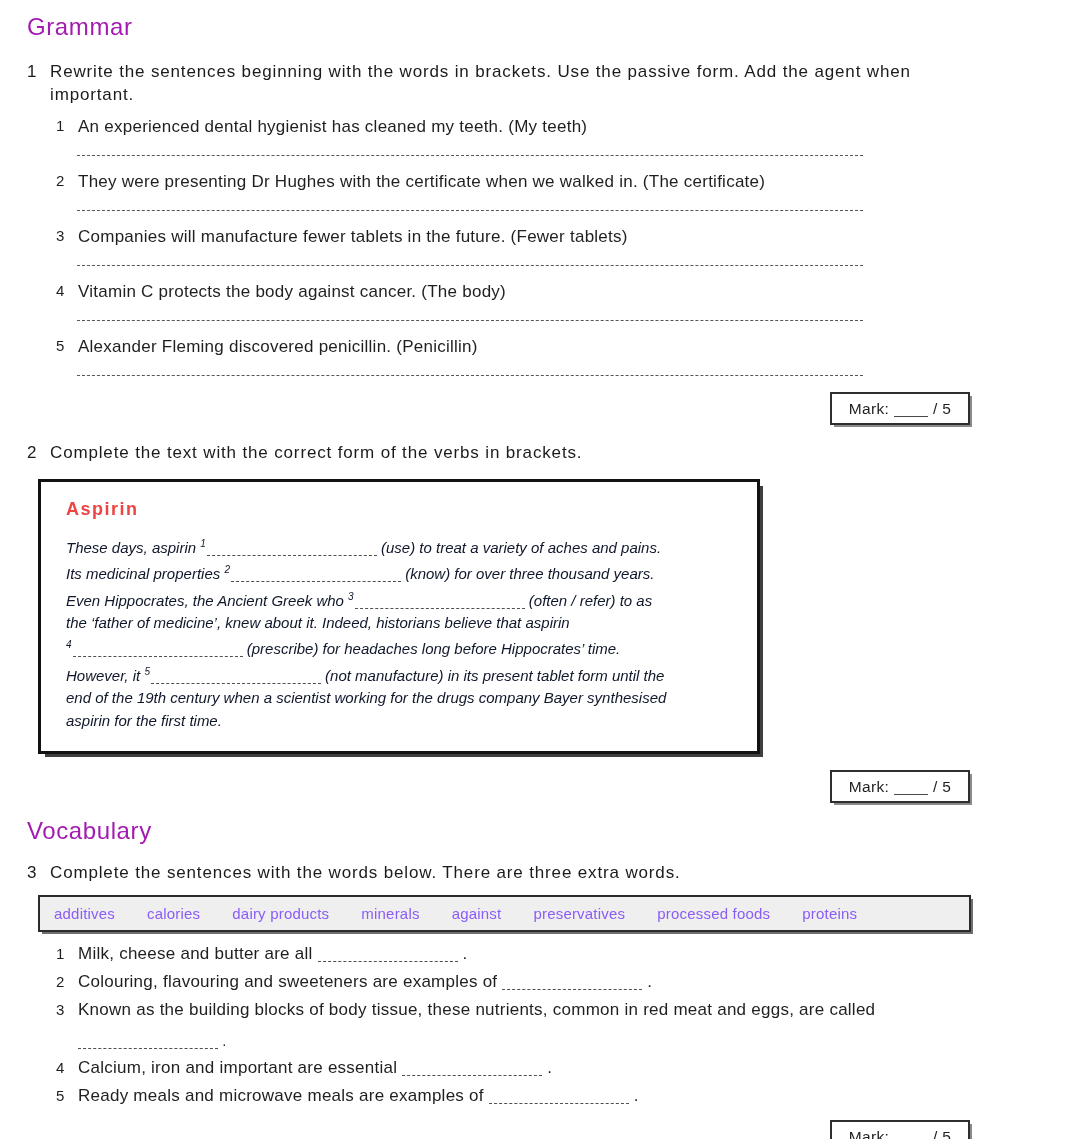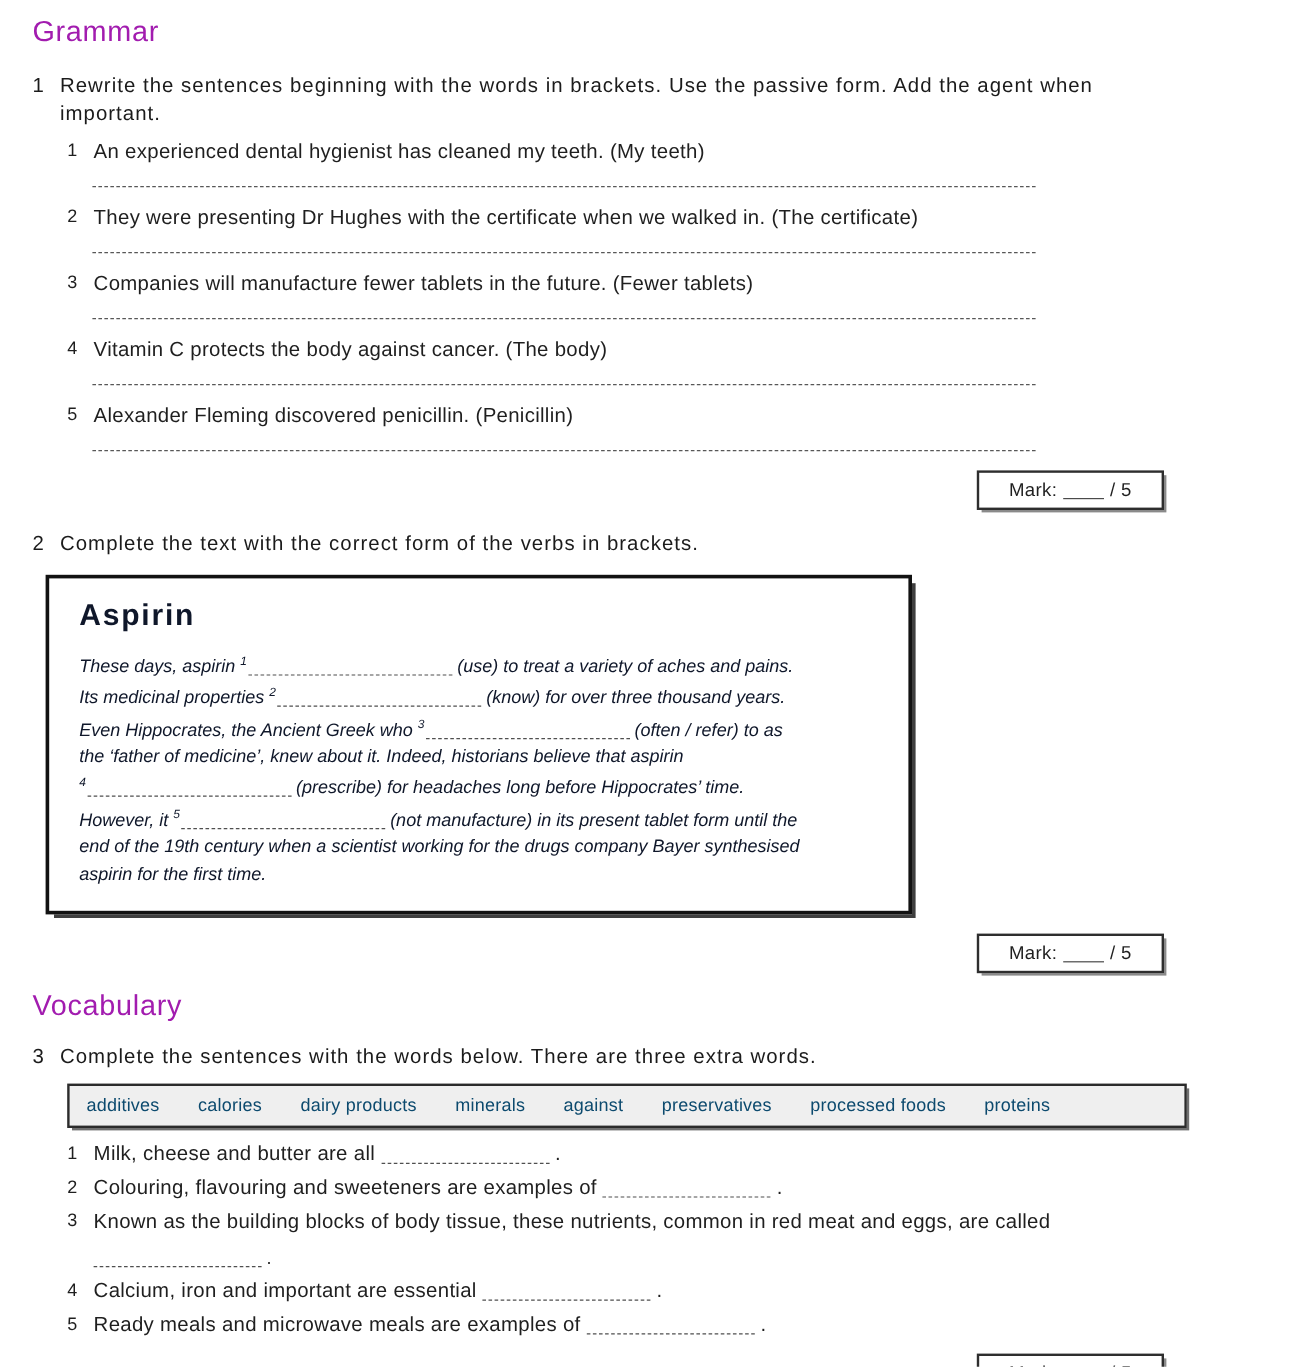--- a/index.html
+++ b/index.html
@@ -33,21 +33,21 @@
   .q-row { display: flex; }
   .q-num { width: 22px; flex: 0 0 22px; font-size: 15px; letter-spacing: 0.2px; }
   .q-text { font-size: 17px; letter-spacing: 0.25px; line-height: 20px; }
   .answer-line {
     margin-left: 21px; margin-top: 18px; width: 786px; height: 0;
     border-bottom: 1.6px dashed #575757;
   }
 
   .mark-row { width: 943px; display: flex; justify-content: flex-end; }
   .mark-box {
-    width: 156px; height: 33px;
+    width: 140px; height: 33px;
     border: 2px solid #2e2e2e;
     box-shadow: 3px 3px 0 -1px #8a8a8a;
     background: #ffffff;
     text-align: center; font-size: 15.5px; letter-spacing: 0.3px;
     padding-top: 6px; white-space: nowrap;
   }
   .mark-row-1 { margin-top: 12px; }
   .mark-row-2 { margin-top: 16px; }
   .mark-row-3 { margin-top: 15px; }
 
@@ -60,36 +60,36 @@
   .mark-blank  { width: 34px; margin: 0 5px; border-bottom: 1.6px solid #4a4a4a; }
 
   .text-box {
     margin-top: 14px; margin-left: 11px; width: 722px;
     border: 3px solid #121212;
     box-shadow: 5px 5px 0 -2px #3f3f3f;
     background: #ffffff;
     padding: 17px 20px 19px 25px;
   }
   .box-title {
-    font-size: 25px; font-weight: 700; letter-spacing: 1.5px; color: #0f172a;
+    font-size: 18px; font-weight: 700; letter-spacing: 1.5px; color: #ef4444;
     margin-bottom: 13px;
   }
   .box-line {
     font-size: 15px; line-height: 22.4px; white-space: nowrap; color: #0f172a; font-style: italic;
   }
   .box-line sup { font-size: 10px; letter-spacing: 0; margin-right: 1px; }
 
   .word-bank {
-    margin-top: 10px; margin-left: 29px; width: 933px;
+    margin-top: 10px; margin-left: 11px; width: 933px;
     border: 2px solid #2b2b2b;
     box-shadow: 3px 3px 0 -1px #6f6f6f;
     background: #efefef;
     padding: 8px 0 8px 14px;
     display: flex; gap: 32px;
-    font-size: 15px; letter-spacing: 0.2px; color: #0c4a6e; align-items: flex-end;
+    font-size: 15px; letter-spacing: 0.2px; color: #8b5cf6; align-items: flex-end;
   }
 
   .v-list { margin-top: 13px; }
   .v-item { margin-left: 29px; margin-bottom: 10px; }
   .v-item .q-text { line-height: 18px; }
   .v-cont-line { margin-left: 22px; margin-top: 13px; margin-bottom: 7px; font-size: 15px; }
 </style>
 </head>
 <body>
 

